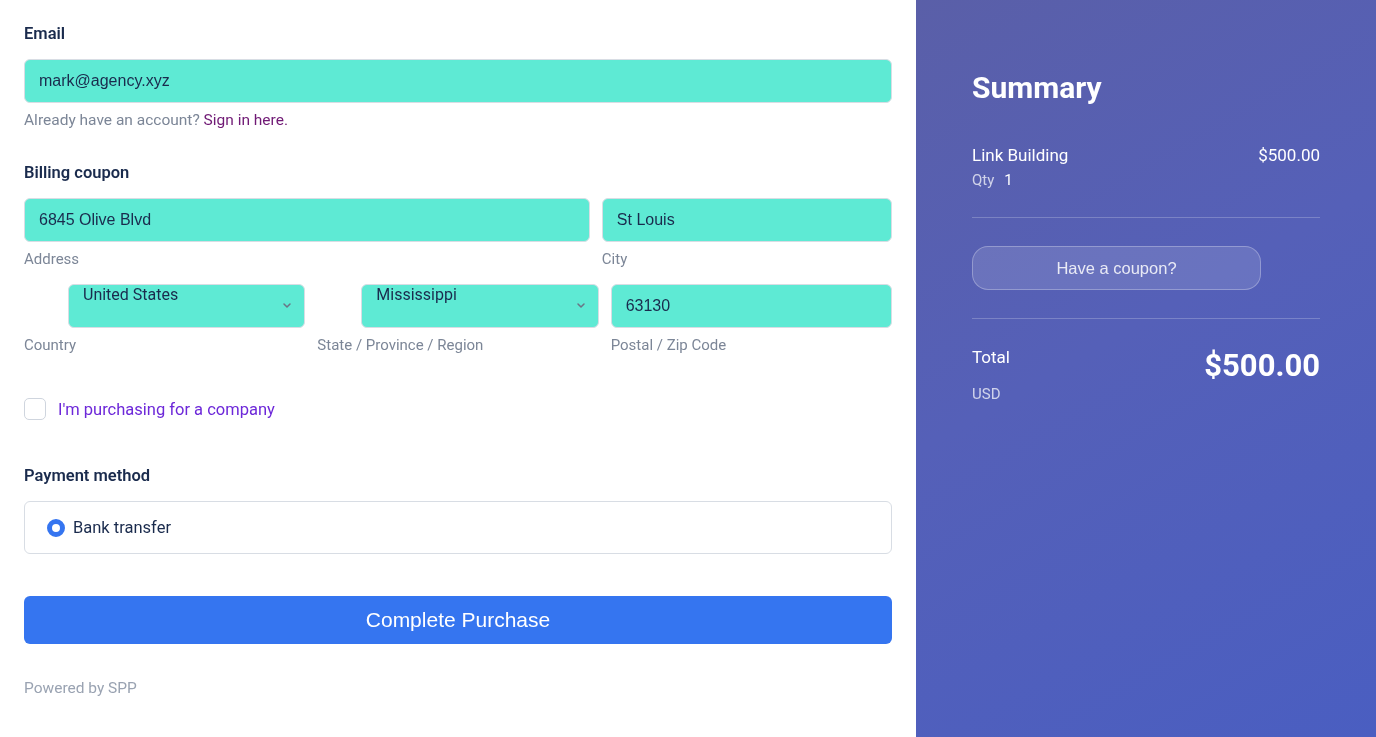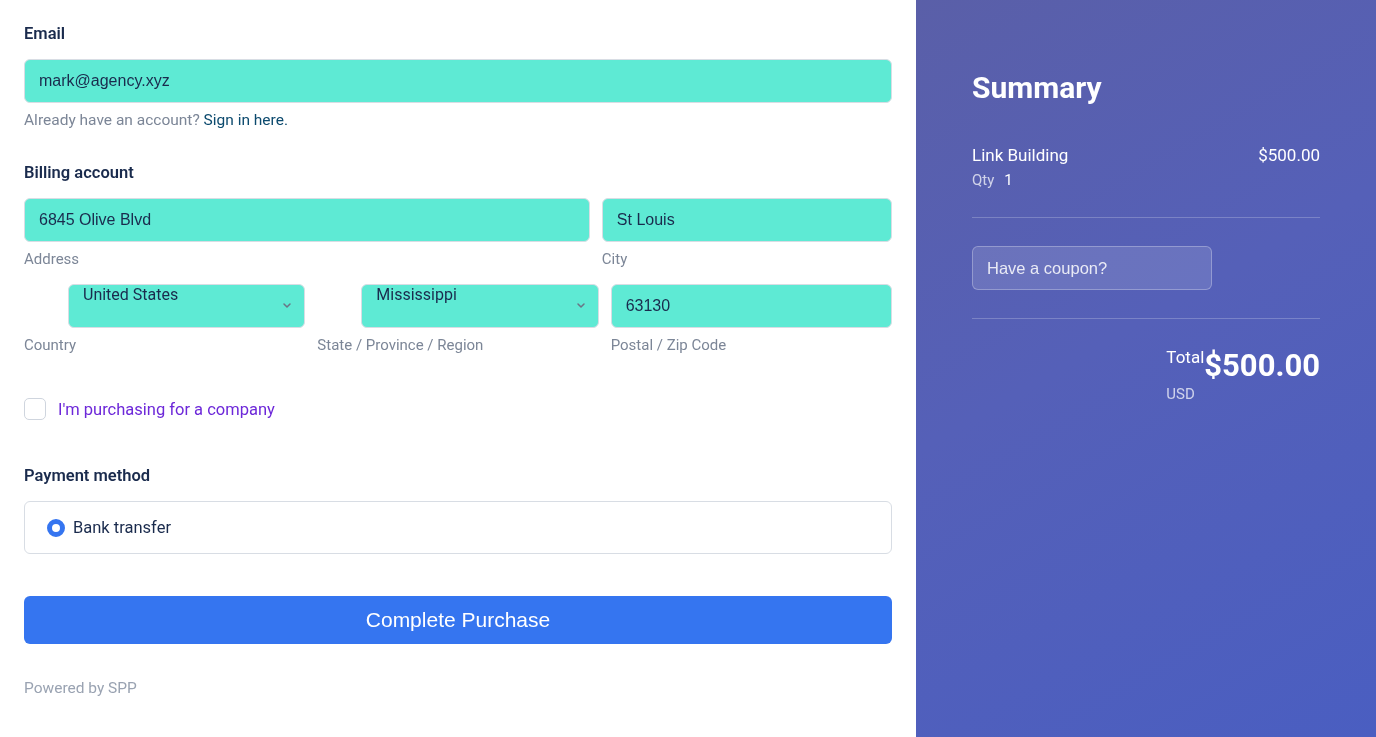--- a/index.html
+++ b/index.html
@@ -48,21 +48,21 @@
       background: #5eead4;
       outline: none;
     }
     .input::placeholder { color: #9aa3b2; }
     .sub-label {
       font-size: 15px;
       color: #7c8697;
       margin-top: 8px;
     }
     .link {
-      color: #0c4a6e;
+      color: #701a75;
       text-decoration: none;
       cursor: pointer;
     }
     .helper-row {
       font-size: 15.5px;
       color: #7c8697;
       margin-top: 8px;
     }
 
     .row {
@@ -180,34 +180,35 @@
       display: flex;
       gap: 10px;
     }
     .qty-row .qty-val { color: #fff; }
     .divider {
       border: none;
       border-top: 1px solid rgba(255,255,255,0.22);
       margin: 28px 0;
     }
     .coupon-input {
-      width: 240px;
+      width: 289px;
       height: 44px;
       border: 1px solid rgba(255,255,255,0.28);
       background: rgba(255,255,255,0.12);
-      border-radius: 6px;
+      border-radius: 16px;
       padding: 0 14px;
       font-size: 16.5px;
       color: #fff;
       outline: none;
+      text-align: center;
     }
     .coupon-input::placeholder { color: rgba(255,255,255,0.85); }
     .total-row {
       display: flex;
-      justify-content: flex-end;
+      justify-content: space-between;
       align-items: flex-start;
       margin-top: 8px;
     }
     .total-left { }
     .total-label { font-size: 17px; }
     .total-currency {
       font-size: 15px;
       color: rgba(255,255,255,0.72);
       margin-top: 18px;
     }
@@ -225,21 +226,21 @@
   <div class="field">
     <div class="section-label">Email</div>
     <input class="input" type="text" value="mark@agency.xyz" style="">
     <div class="helper-row">
       <span>Already have an account? </span><a class="link">Sign in here.</a>
     </div>
   </div>
 
   
   <div class="billing-block">
-    <div class="section-label">Billing account</div>
+    <div class="section-label">Billing coupon</div>
     <div class="billing-rows">
       <div class="row">
         <div class="col col-wide">
           <input class="input" type="text" value="6845 Olive Blvd" style="">
           <div class="sub-label">Address</div>
         </div>
         <div class="col">
           <input class="input" type="text" value="St Louis" style="">
           <div class="sub-label">City</div>
         </div>

